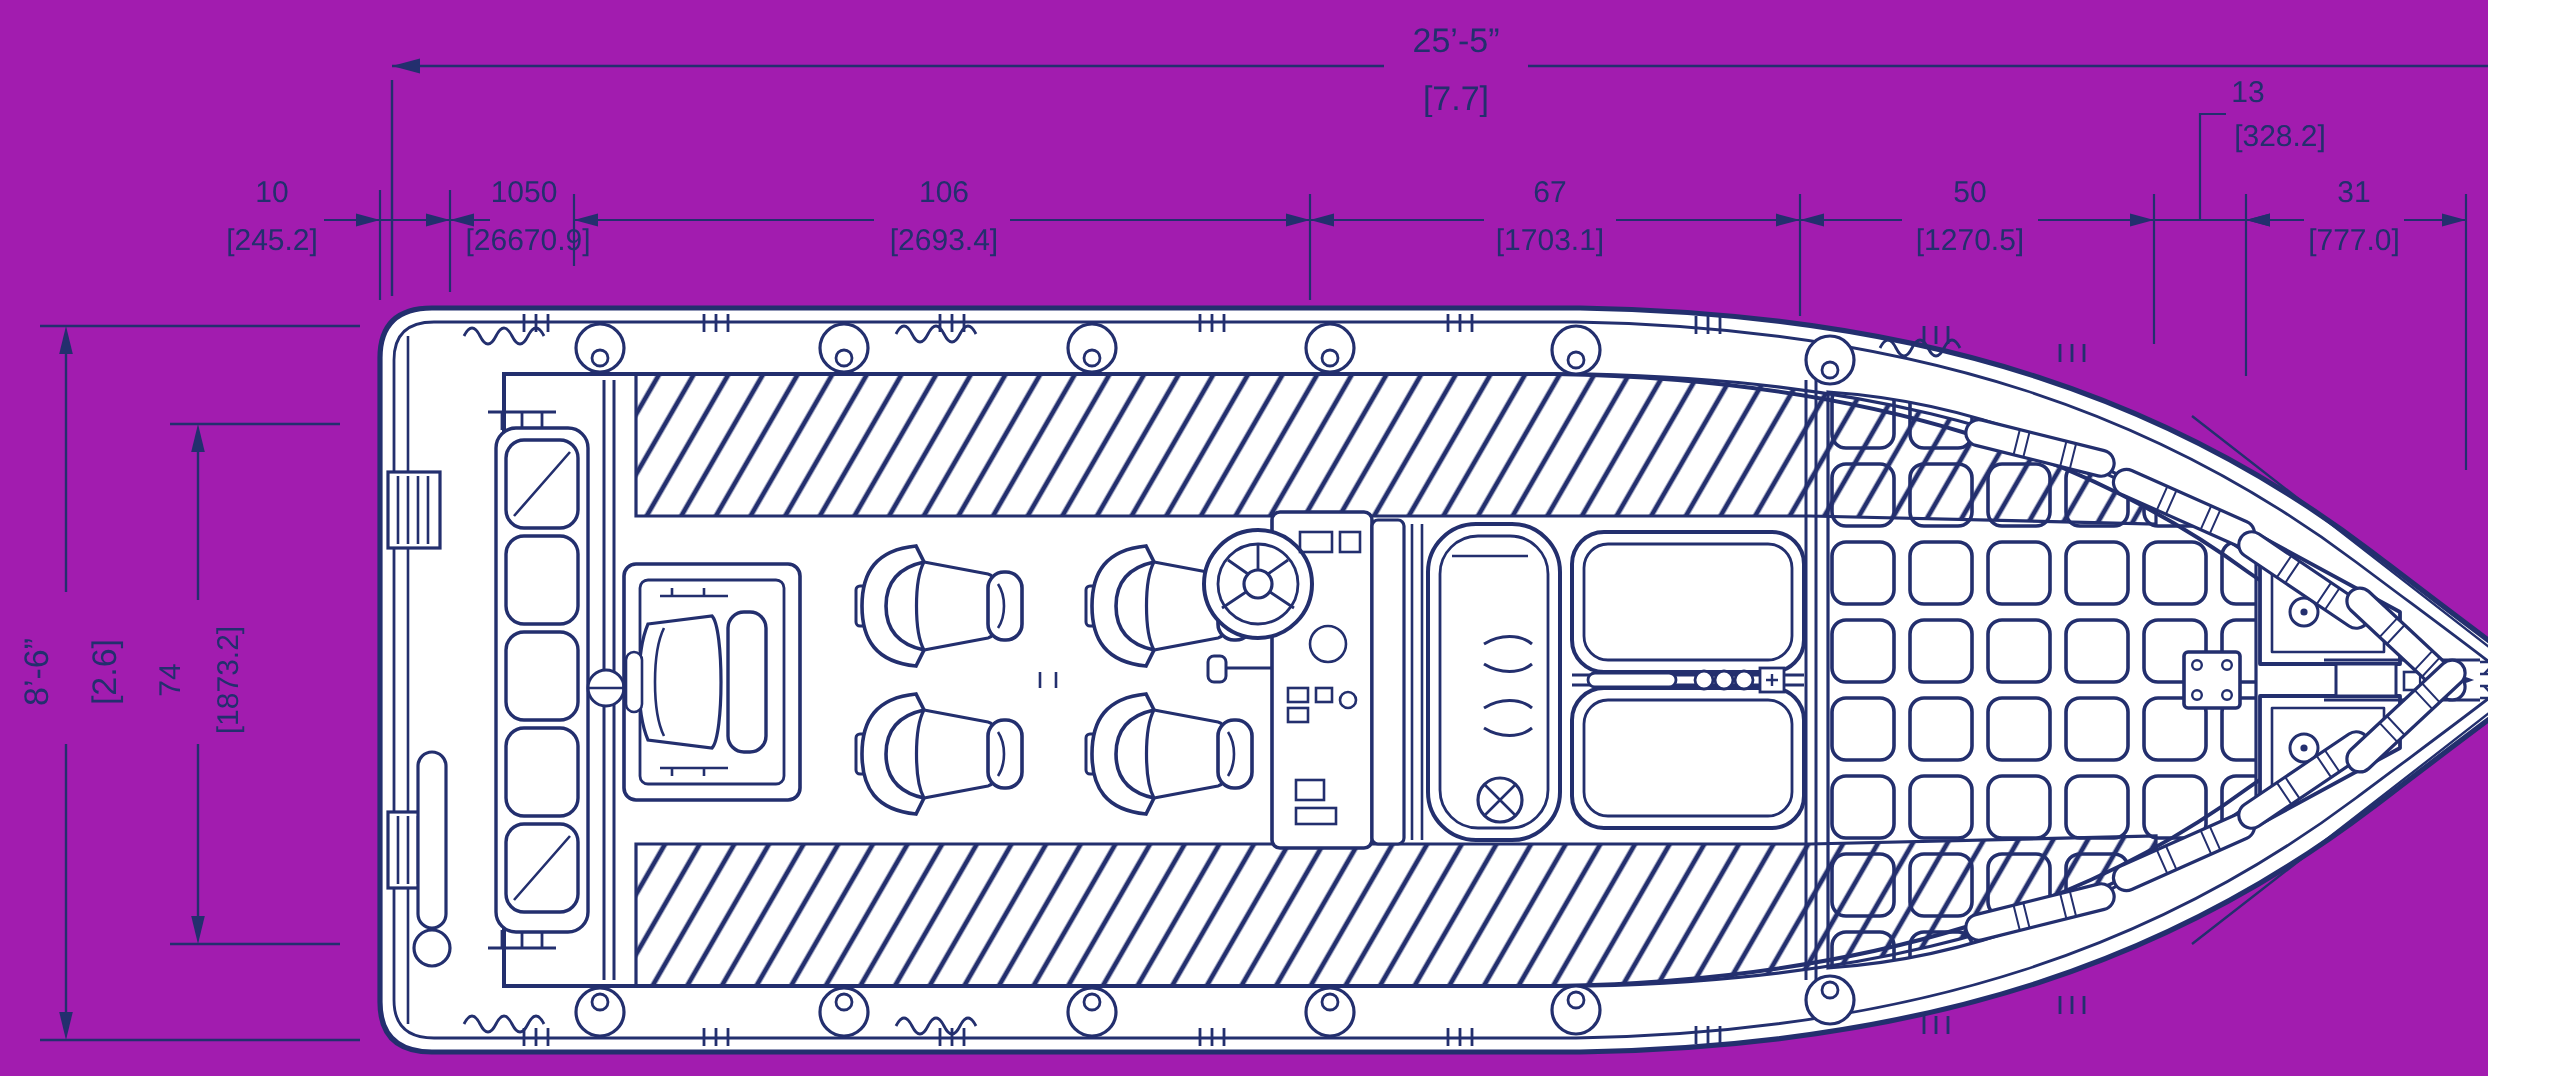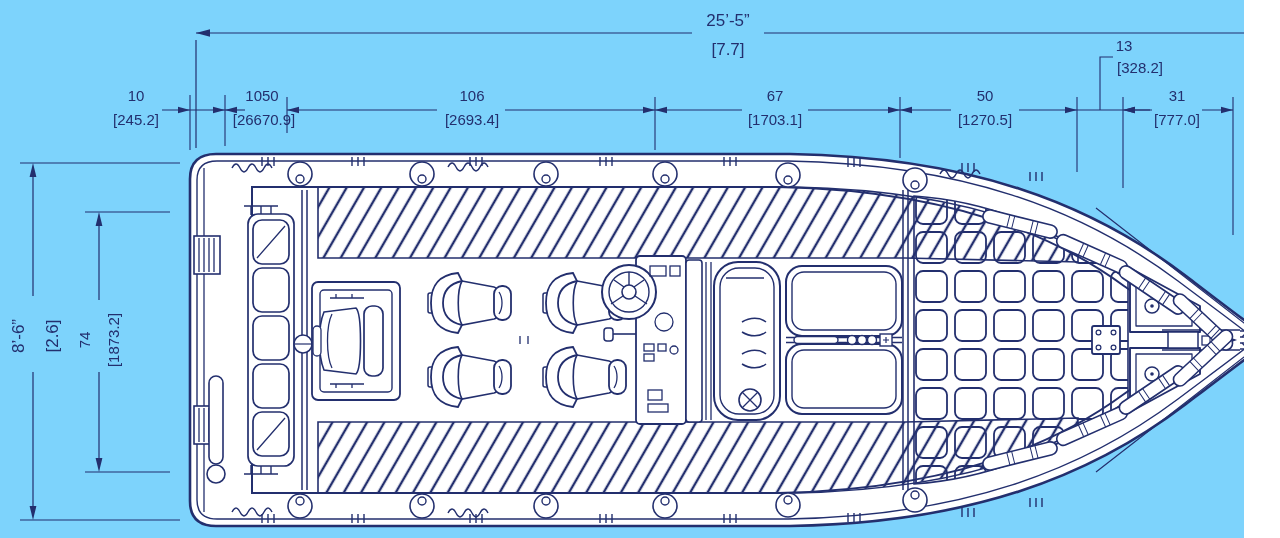--- a/index.html
+++ b/index.html
@@ -1,16 +1,16 @@
 <!DOCTYPE html>
 <html><head>
 <meta charset="utf-8">
 <style>
   html,body{margin:0;padding:0;background:#ffffff;}
-  .sheet{position:relative;width:1244px;height:538px;background:#7dd3fc;overflow:hidden;
+  .sheet{position:relative;width:1244px;height:538px;background:#a21caf;overflow:hidden;
          font-family:"Liberation Sans", sans-serif;}
   svg{display:block;}
   svg text{font-family:"Liberation Sans", sans-serif;fill:#232f6e;}
   .dimtxt{font-size:15px;}
   .dimtxt-lg{font-size:17px;}
 </style>
 </head>
 <body>
 
 <div class="sheet">

